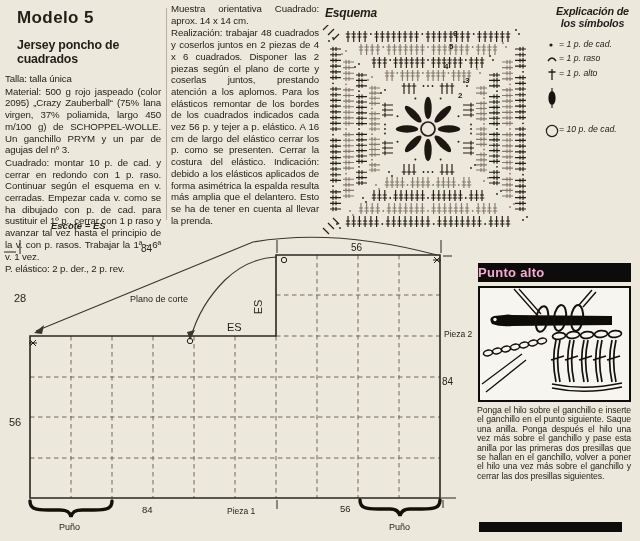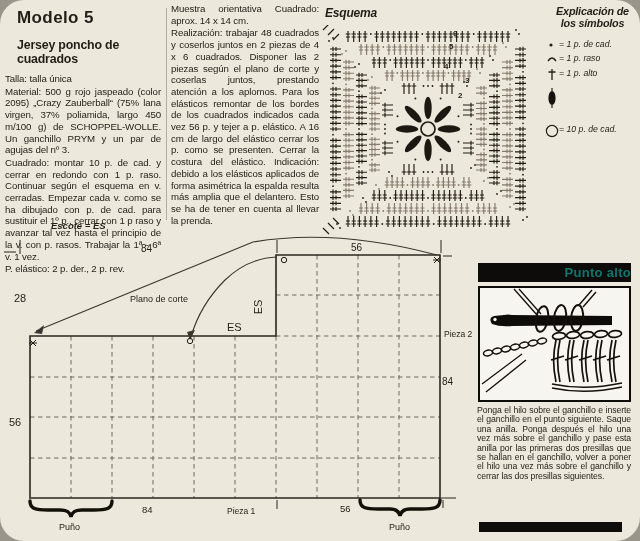--- a/index.html
+++ b/index.html
@@ -1,36 +1,36 @@
 <!DOCTYPE html>
 <html><head>
 <meta charset="utf-8">
 <style>
   html,body{margin:0;padding:0;}
   body{background:#9a958a;font-family:"Liberation Sans",sans-serif;}
-  #page{position:relative;width:640px;height:541px;background:#ece8db;overflow:hidden;color:#221e18;border-radius:24px;}
+  #page{position:relative;width:640px;height:541px;background:#ece8db;overflow:hidden;color:#221e18;}
   .abs{position:absolute;}
   .par{margin:0 0 1px 0;text-align:justify;}
   .bodytext .par{font-size:9.7px;line-height:11.7px;letter-spacing:-0.12px;}
   .par b{font-weight:normal;}
   #col1{left:5px;top:6px;width:156px;}
   #col2{left:171px;top:3px;width:148px;}
   #main-title{font-size:17px;font-weight:bold;letter-spacing:.4px;margin:2px 0 10px 12px;}
   #sub-title{font-size:12.4px;font-weight:bold;margin:0 0 7px 12px;letter-spacing:-0.2px;}
   #col-rule{left:166px;top:8px;width:1px;height:212px;background:#b5ae9e;}
   #esquema-title{left:325px;top:6px;font-size:12px;font-weight:bold;font-style:italic;letter-spacing:-0.2px;}
   #esquema-chart{left:322px;top:25px;}
   #legend{left:545px;top:6px;width:95px;text-align:center;}
   #legend .ttl{font-size:10.8px;font-weight:bold;font-style:italic;line-height:11.5px;letter-spacing:-0.2px;}
   .leg-item{display:flex;align-items:flex-start;margin-top:4px;font-size:8.7px;font-style:italic;line-height:10.4px;}
   .leg-ico{flex:0 0 14px;display:flex;justify-content:center;padding-top:0;}
   #escote-label{left:16px;top:220px;font-size:9.5px;font-weight:bold;font-style:italic;padding-left:35px;}
   #schematic{left:0;top:220px;}
-  #pa-header{left:478px;top:263px;width:153px;height:19px;background:#0d0c0a;color:#0f766e;
-             font-weight:bold;font-size:13px;text-align:right;line-height:19px;letter-spacing:.3px;}
+  #pa-header{left:478px;top:263px;width:153px;height:19px;background:#0d0c0a;color:#f9a8d4;
+             font-weight:bold;font-size:13px;text-align:left;line-height:19px;letter-spacing:.3px;}
   #pa-box{left:478px;top:286px;width:149px;height:112px;background:#f7f5ef;border:2px solid #0d0c0a;}
   #pa-text{left:477px;top:406px;width:154px;font-size:8.7px;line-height:9.4px;text-align:justify;letter-spacing:-0.1px;}
   #pa-bar{left:479px;top:522px;width:143px;height:10px;background:#0d0c0a;}
   svg text{font-family:"Liberation Sans",sans-serif;fill:#221e18;}
 </style>
 </head>
 <body>
 
 <div id="page">
 

